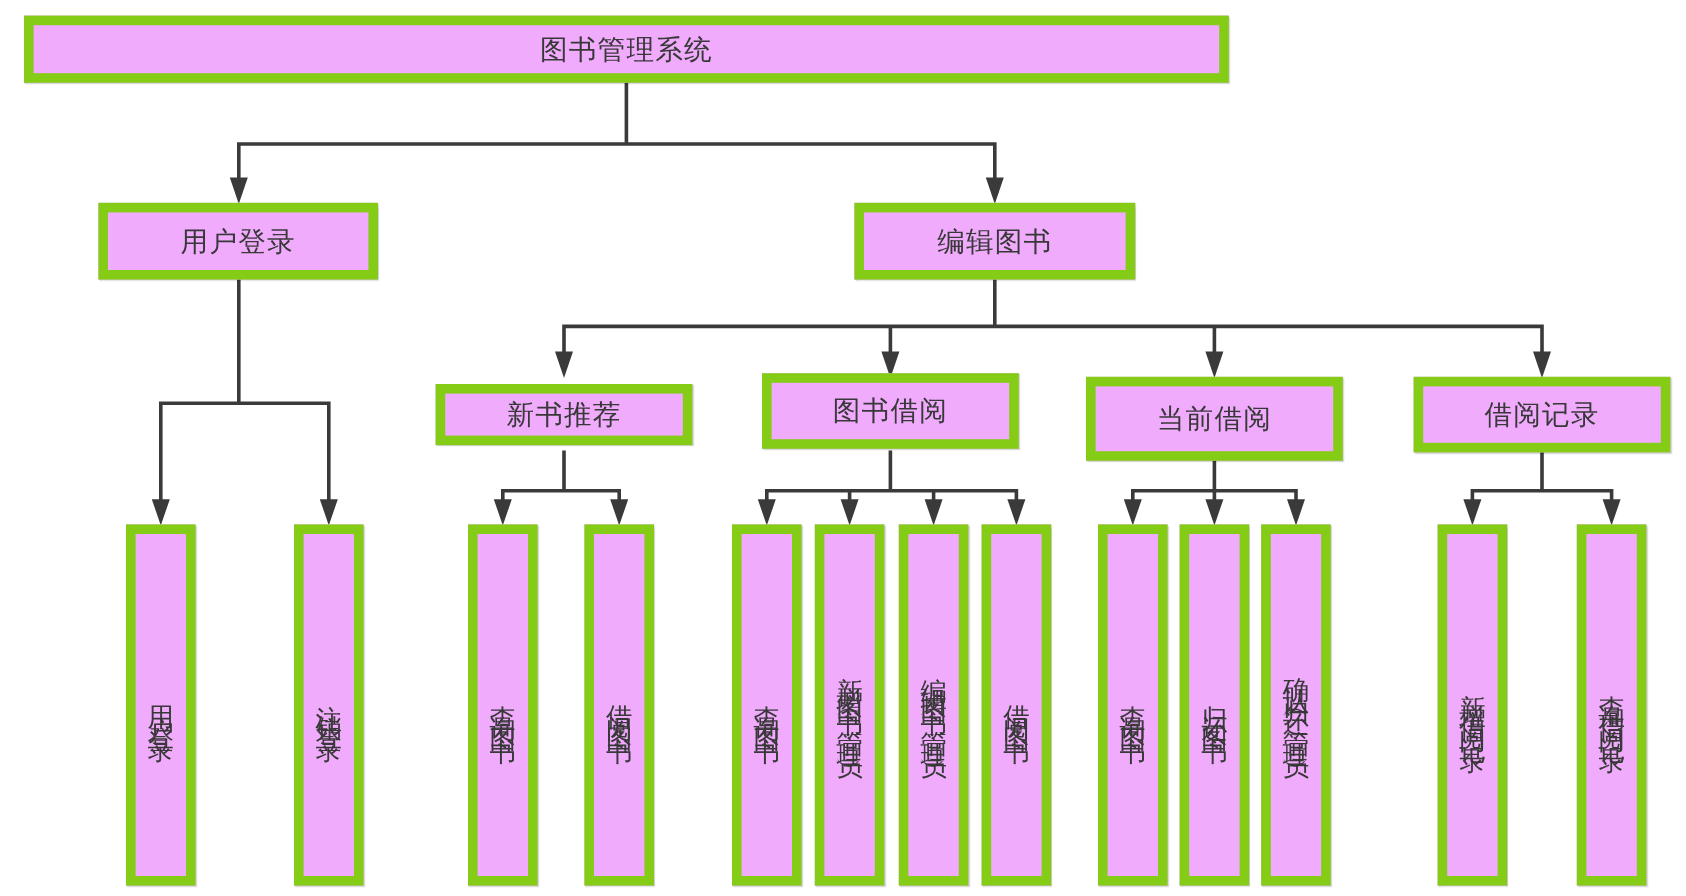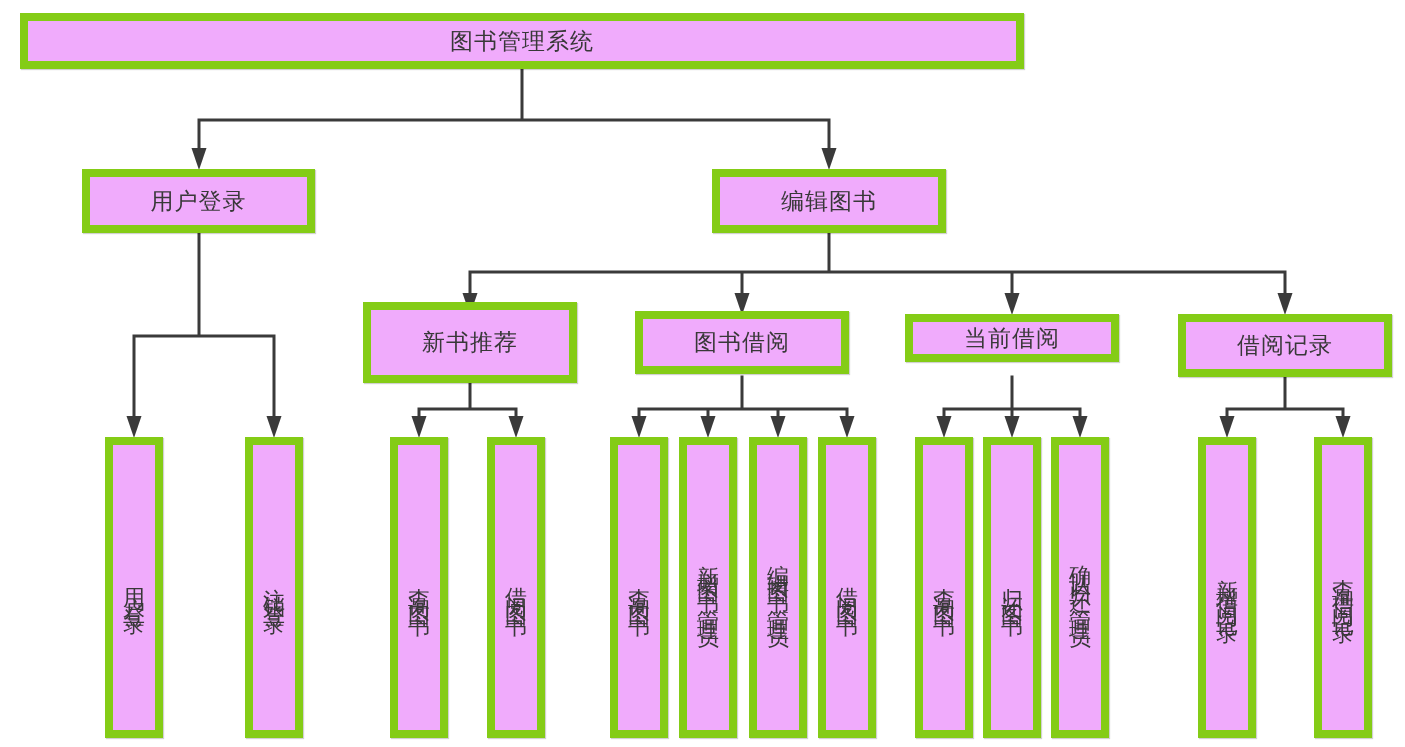--- a/index.html
+++ b/index.html
@@ -117,27 +117,27 @@
     <span class="hlabel">图书管理系统</span>
   </div>
 
   <div class="node" style="left:82px; top:169px; width:233px; height:64px">
     <span class="hlabel">用户登录</span>
   </div>
   <div class="node" style="left:712px; top:169px; width:234px; height:64px">
     <span class="hlabel">编辑图书</span>
   </div>
 
-  <div class="node" style="left:363px; top:302px; width:214px; height:81px">
+  <div class="node" style="left:363px; top:320px; width:214px; height:51px">
     <span class="hlabel">新书推荐</span>
   </div>
   <div class="node" style="left:635px; top:311px; width:214px; height:63px">
     <span class="hlabel">图书借阅</span>
   </div>
-  <div class="node" style="left:905px; top:314px; width:214px; height:48px">
+  <div class="node" style="left:905px; top:314px; width:214px; height:70px">
     <span class="hlabel">当前借阅</span>
   </div>
   <div class="node" style="left:1178px; top:314px; width:214px; height:63px">
     <span class="hlabel">借阅记录</span>
   </div>
 
   <div class="node leaf" style="left:105px">
     <span class="vtext">用户登录</span>
   </div>
   <div class="node leaf" style="left:245px">

